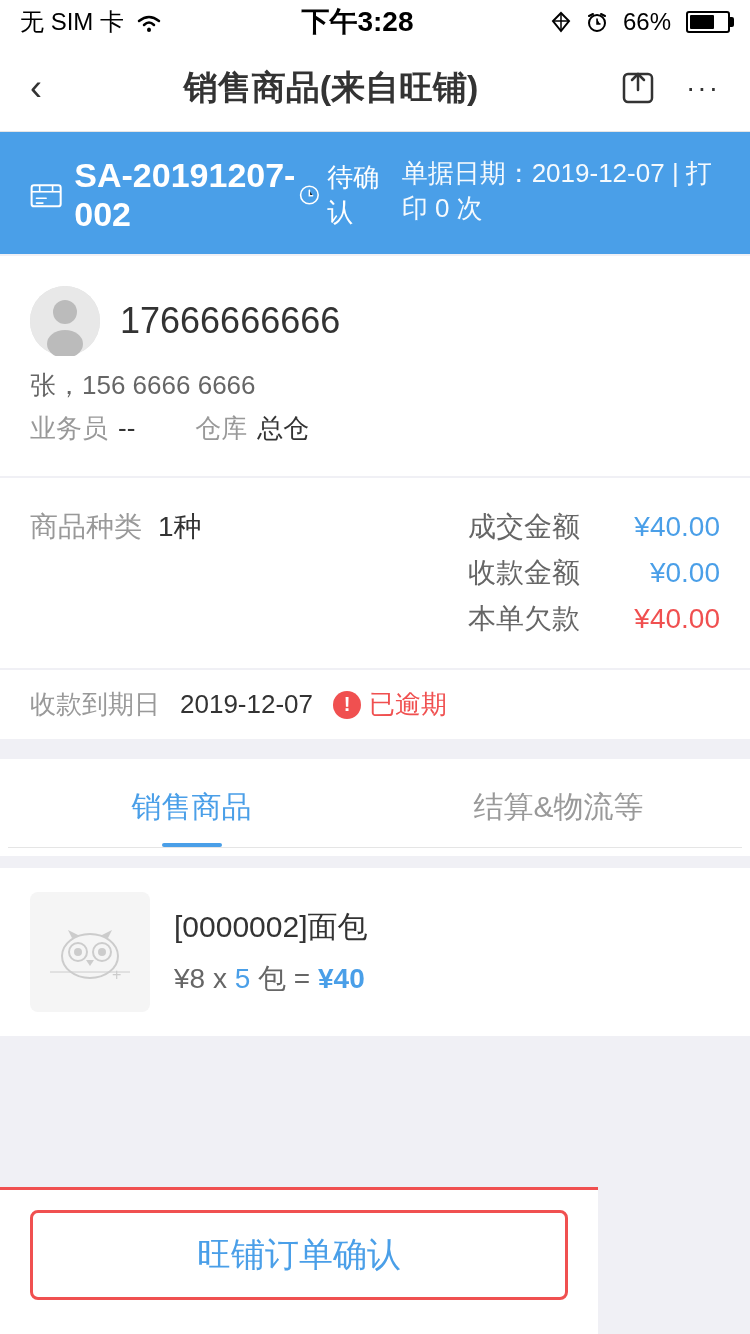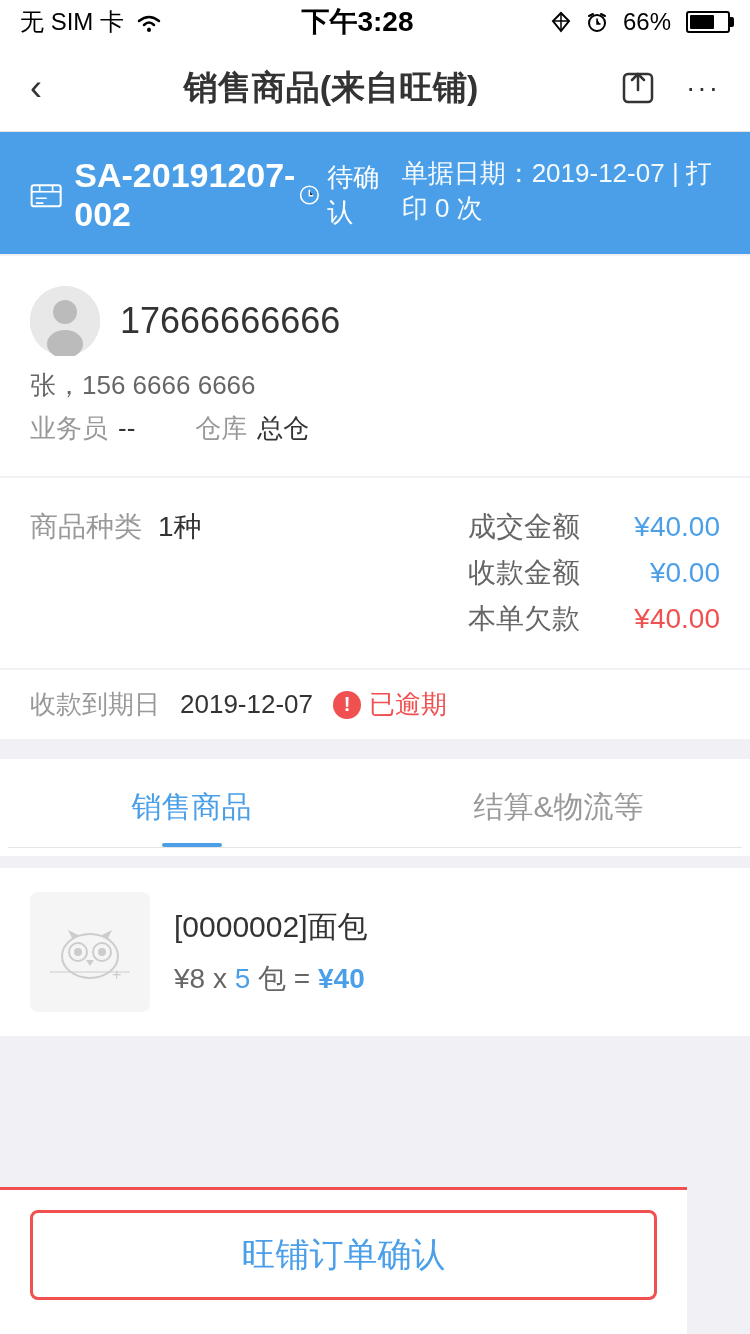--- a/index.html
+++ b/index.html
@@ -363,21 +363,21 @@
     .empty-space {
       background: #f0f0f5;
       height: 200px;
     }
 
     
     .bottom-bar {
       position: fixed;
       bottom: 0;
       left: 0;
-      width: 687px;
+      width: 598px;
       background: #fff;
       padding: 20px 30px 34px;
       border-top: 3px solid #f05050;
     }
     .confirm-button {
       width: 100%;
       height: 90px;
       background: #fff;
       border: 3px solid #f05050;
       border-radius: 8px;

